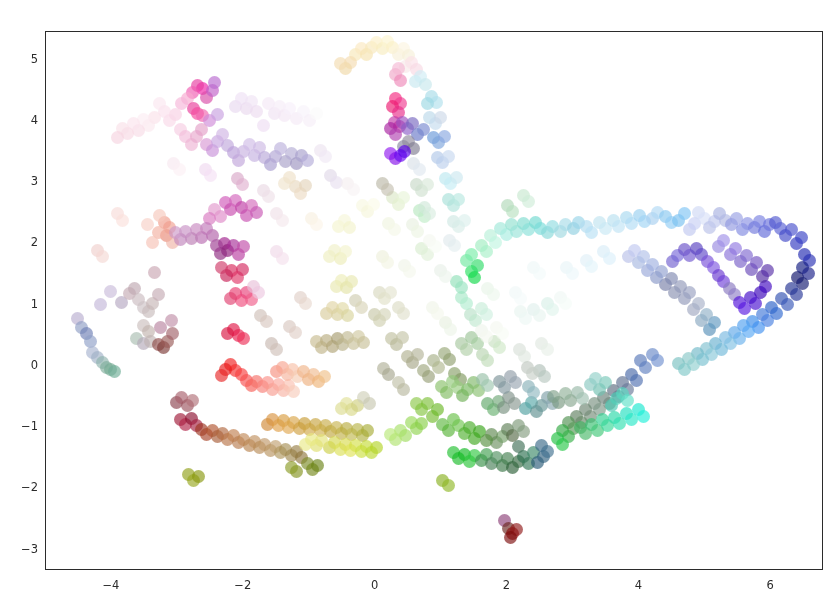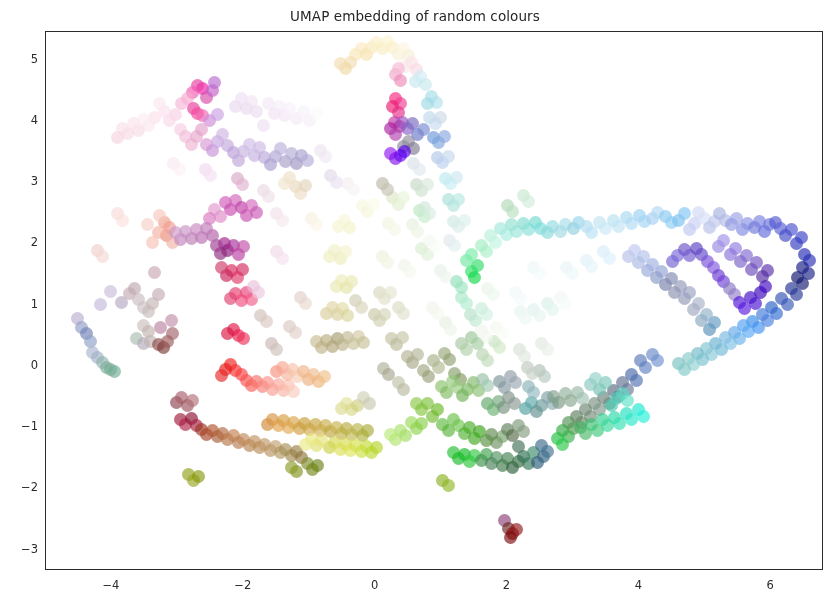--- a/index.html
+++ b/index.html
@@ -50,21 +50,20 @@
     width:40px;
     text-align:center;
     font-size:11.5px;color:#2b2b2b;
   }
 </style>
 </head>
 <body>
 
 <div id="figure">
 
-  <div id="title">UMAP embedding of random colours</div>
 
   <div id="axes">
     <div id="points">
         <div class="pt" style="left: 31.65px; top: 286.04px; background: rgb(185, 174, 208); opacity: 0.65;"></div>
         <div class="pt" style="left: 35.6px; top: 295.84px; background: rgb(143, 158, 196); opacity: 0.65;"></div>
         <div class="pt" style="left: 40.88px; top: 301.96px; background: rgb(111, 127, 181); opacity: 0.65;"></div>
         <div class="pt" style="left: 44.17px; top: 309.31px; background: rgb(143, 160, 200); opacity: 0.65;"></div>
         <div class="pt" style="left: 46.15px; top: 320.34px; background: rgb(168, 180, 207); opacity: 0.65;"></div>
         <div class="pt" style="left: 51.43px; top: 325.24px; background: rgb(159, 176, 198); opacity: 0.65;"></div>
         <div class="pt" style="left: 56.7px; top: 330.75px; background: rgb(143, 179, 173); opacity: 0.65;"></div>

